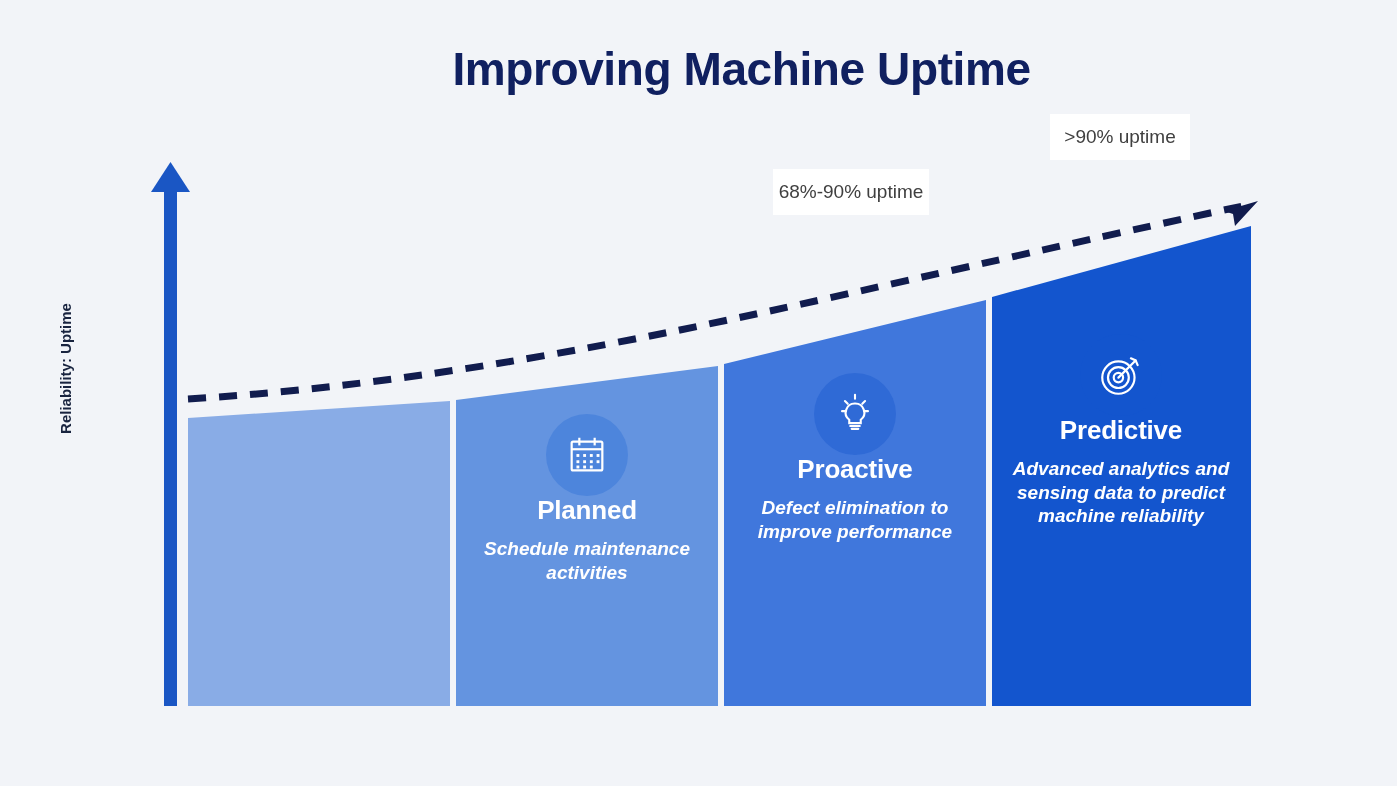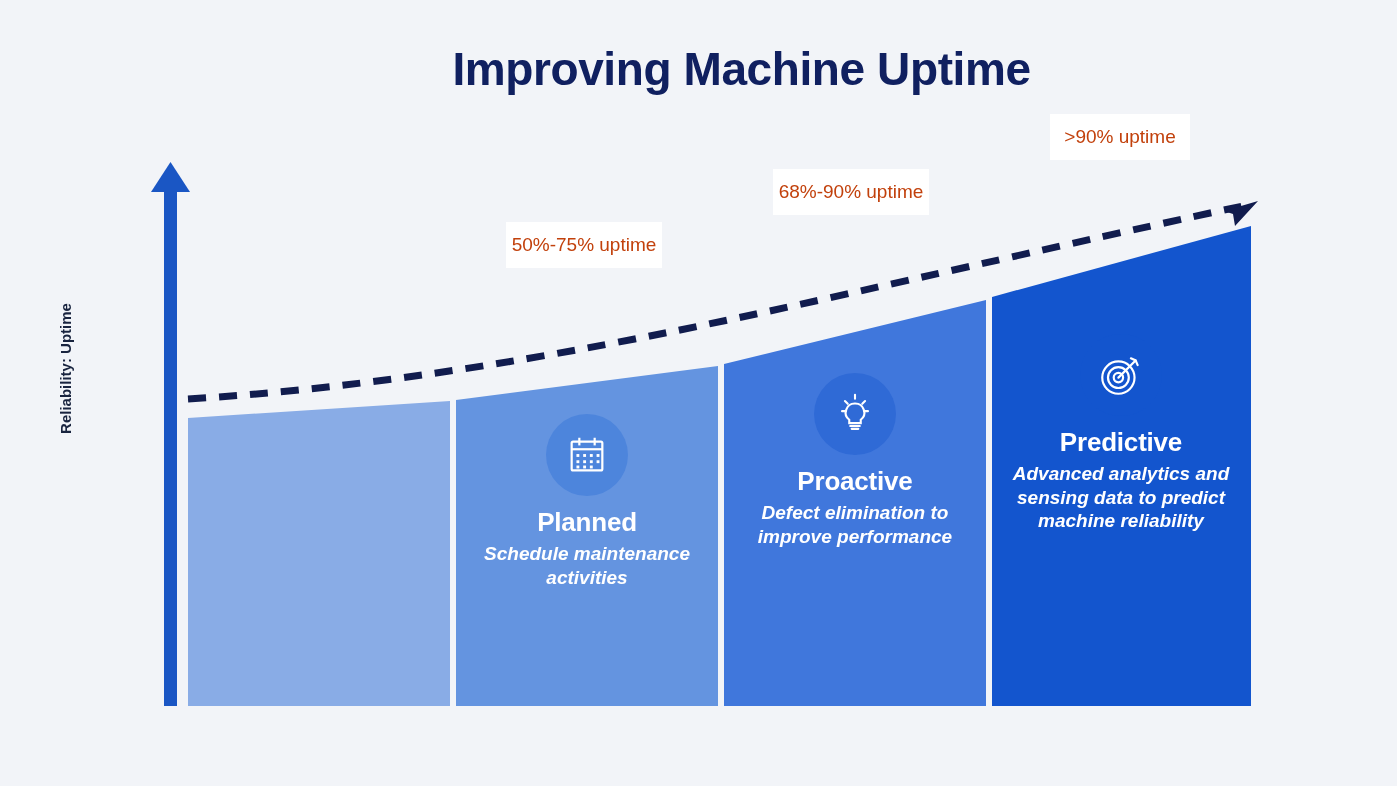--- a/index.html
+++ b/index.html
@@ -70,36 +70,35 @@
     height: 82px;
     border-radius: 50%;
     display: flex;
     align-items: center;
     justify-content: center;
   }
   .stage-name {
     font-size: 26px;
     font-weight: bold;
     line-height: 1.15;
-    margin-top: 12px;
     letter-spacing: -0.2px;
   }
   .stage-desc {
     font-size: 19px;
     font-style: italic;
     font-weight: bold;
     line-height: 1.25;
-    margin-top: 4px;
+    margin-top: 11px;
   }
 
   
   .uptime-box {
     position: absolute;
     background: #ffffff;
-    color: #c2410c;
+    color: #404040;
     font-size: 19px;
     display: flex;
     align-items: center;
     justify-content: center;
     white-space: nowrap;
   }
 </style>
 </head>
 <body>
 
@@ -184,23 +183,20 @@
           <path d="M21.5 26.5 L38 10"></path>
           <path d="M33.5 8 L38 10 L40 14.5"></path>
         </g>
       </svg>
     </div>
     <div class="stage-name">Predictive</div>
     <div class="stage-desc">Advanced analytics and sensing data to predict machine reliability</div>
   </div>
 
 
-  <div class="uptime-box" style="left:506px; top:222px; width:156px; height:46px;">
-    <span>50%-75% uptime</span>
-  </div>
 
   <div class="uptime-box" style="left:773px; top:169px; width:156px; height:46px;">
     <span>68%-90% uptime</span>
   </div>
 
   <div class="uptime-box" style="left:1050px; top:114px; width:140px; height:46px;">
     <span>&gt;90% uptime</span>
   </div>
 
 </div>

